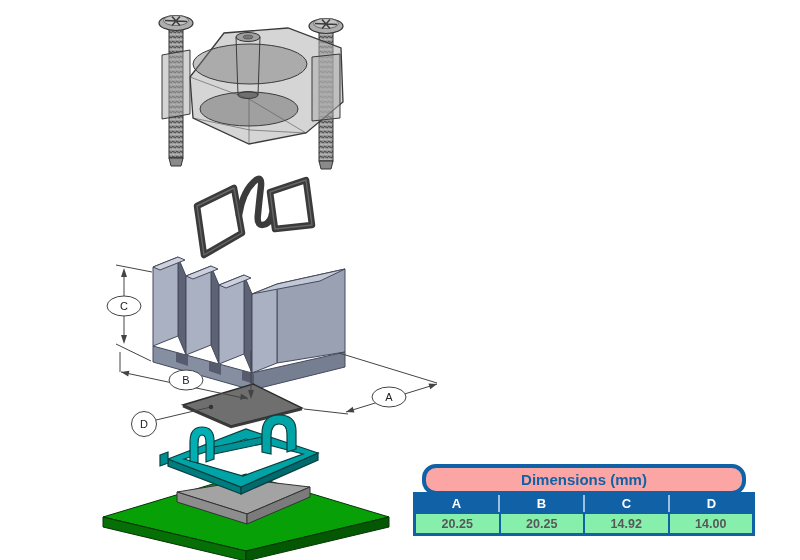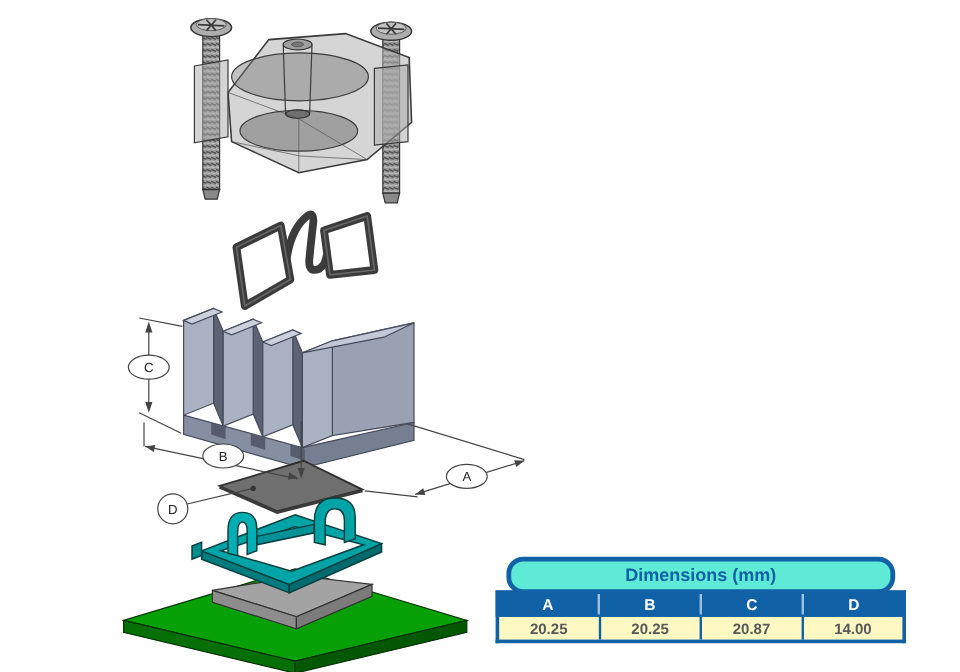--- a/index.html
+++ b/index.html
@@ -6,39 +6,39 @@
   .stage {
     position:relative; width:800px; height:560px; background:#ffffff;
     overflow:hidden; font-family:"Liberation Sans", sans-serif;
   }
   svg text { font-family:"Liberation Sans", sans-serif; }
 
   
   .tbl { position:absolute; left:413px; top:464px; width:342px; --blue:#1161a6; }
   .tbl-title {
     box-sizing:border-box; margin:0 9px -3px 9px; height:31px;
-    background:#5eead4; border:4px solid var(--blue); border-radius:14px;
+    background:#fca5a5; border:4px solid var(--blue); border-radius:14px;
     display:flex; align-items:center; justify-content:center;
     font-size:15px; font-weight:700; color:var(--blue);
     position:relative; z-index:2;
   }
   .tbl-head {
     box-sizing:border-box; display:flex; height:22px;
     background:var(--blue); border:2px solid var(--blue);
     position:relative; z-index:1;
   }
   .tbl-head .cell {
     flex:1; display:flex; align-items:center; justify-content:center;
     color:#ffffff; font-weight:700; font-size:13px;
     border-right:2px solid #9cc0e0;
   }
   .tbl-head .cell:last-child { border-right:none; }
   .tbl-vals {
     box-sizing:border-box; display:flex; height:22px;
-    border:3px solid var(--blue); border-top:none; background:#fef9c3;
+    border:3px solid var(--blue); border-top:none; background:#86efac;
   }
   .tbl-vals .cell {
     flex:1; display:flex; align-items:center; justify-content:center;
     color:#57585a; font-weight:700; font-size:12.5px;
     border-right:2px solid var(--blue);
   }
   .tbl-vals .cell:last-child { border-right:none;text-align:right; }
 </style>
 </head>
 <body>
@@ -190,18 +190,18 @@
     <div class="tbl-title">Dimensions (mm)</div>
     <div class="tbl-head">
       <div class="cell">A</div>
       <div class="cell">B</div>
       <div class="cell">C</div>
       <div class="cell">D</div>
     </div>
     <div class="tbl-vals">
       <div class="cell">20.25</div>
       <div class="cell">20.25</div>
-      <div class="cell">20.87</div>
+      <div class="cell">14.92</div>
       <div class="cell">14.00</div>
     </div>
   </div>
 
 </div>
 
 </body></html>

